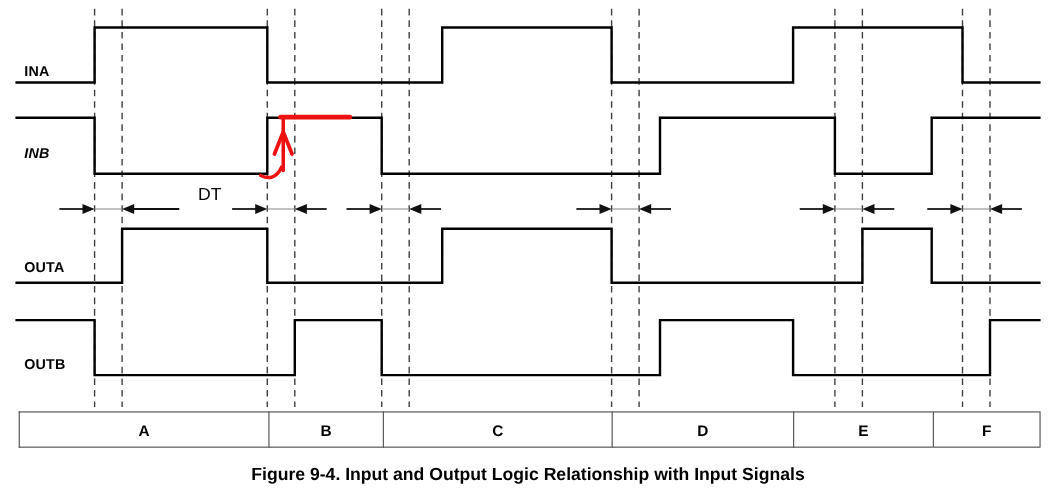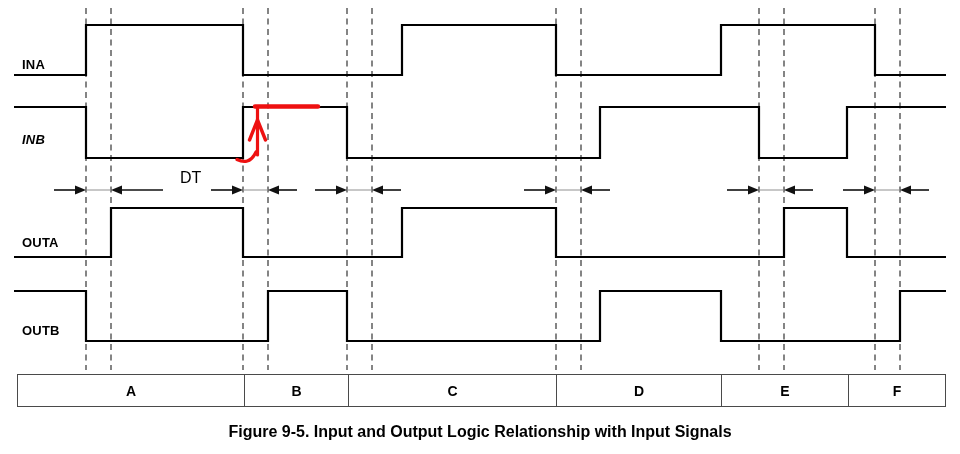--- a/index.html
+++ b/index.html
@@ -103,14 +103,14 @@
 
   <div id="region-row" style="left: 17px; top: 374px; width: 929px; height: 33px;">
     <div class="region-cell" style="left: 0px; width: 227px;">A</div>
     <div class="region-cell" style="left: 227px; width: 104px;">B</div>
     <div class="region-cell" style="left: 331px; width: 208px;">C</div>
     <div class="region-cell" style="left: 539px; width: 165px;">D</div>
     <div class="region-cell" style="left: 704px; width: 127px;">E</div>
     <div class="region-cell" style="left: 831px; width: 98px;">F</div>
   </div>
 
-  <div id="caption">Figure 9-5. Input and Output Logic Relationship with Input Signals</div>
+  <div id="caption">Figure 9-4. Input and Output Logic Relationship with Input Signals</div>
 </div>
 
 </body></html>

